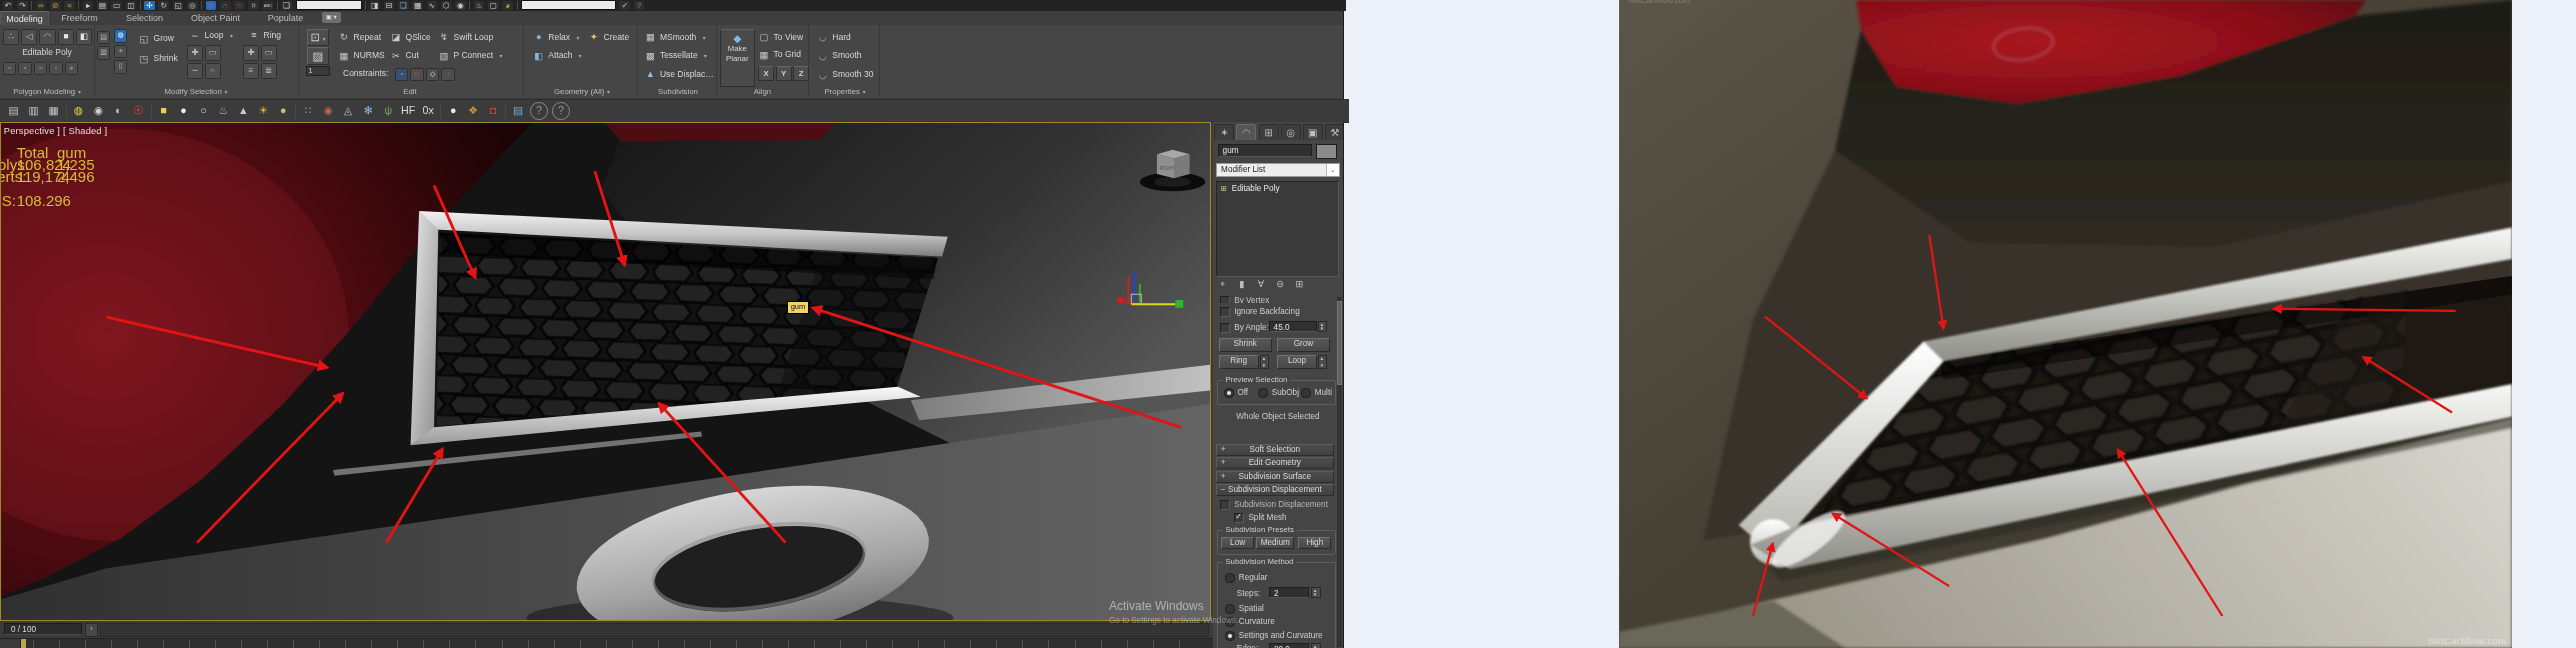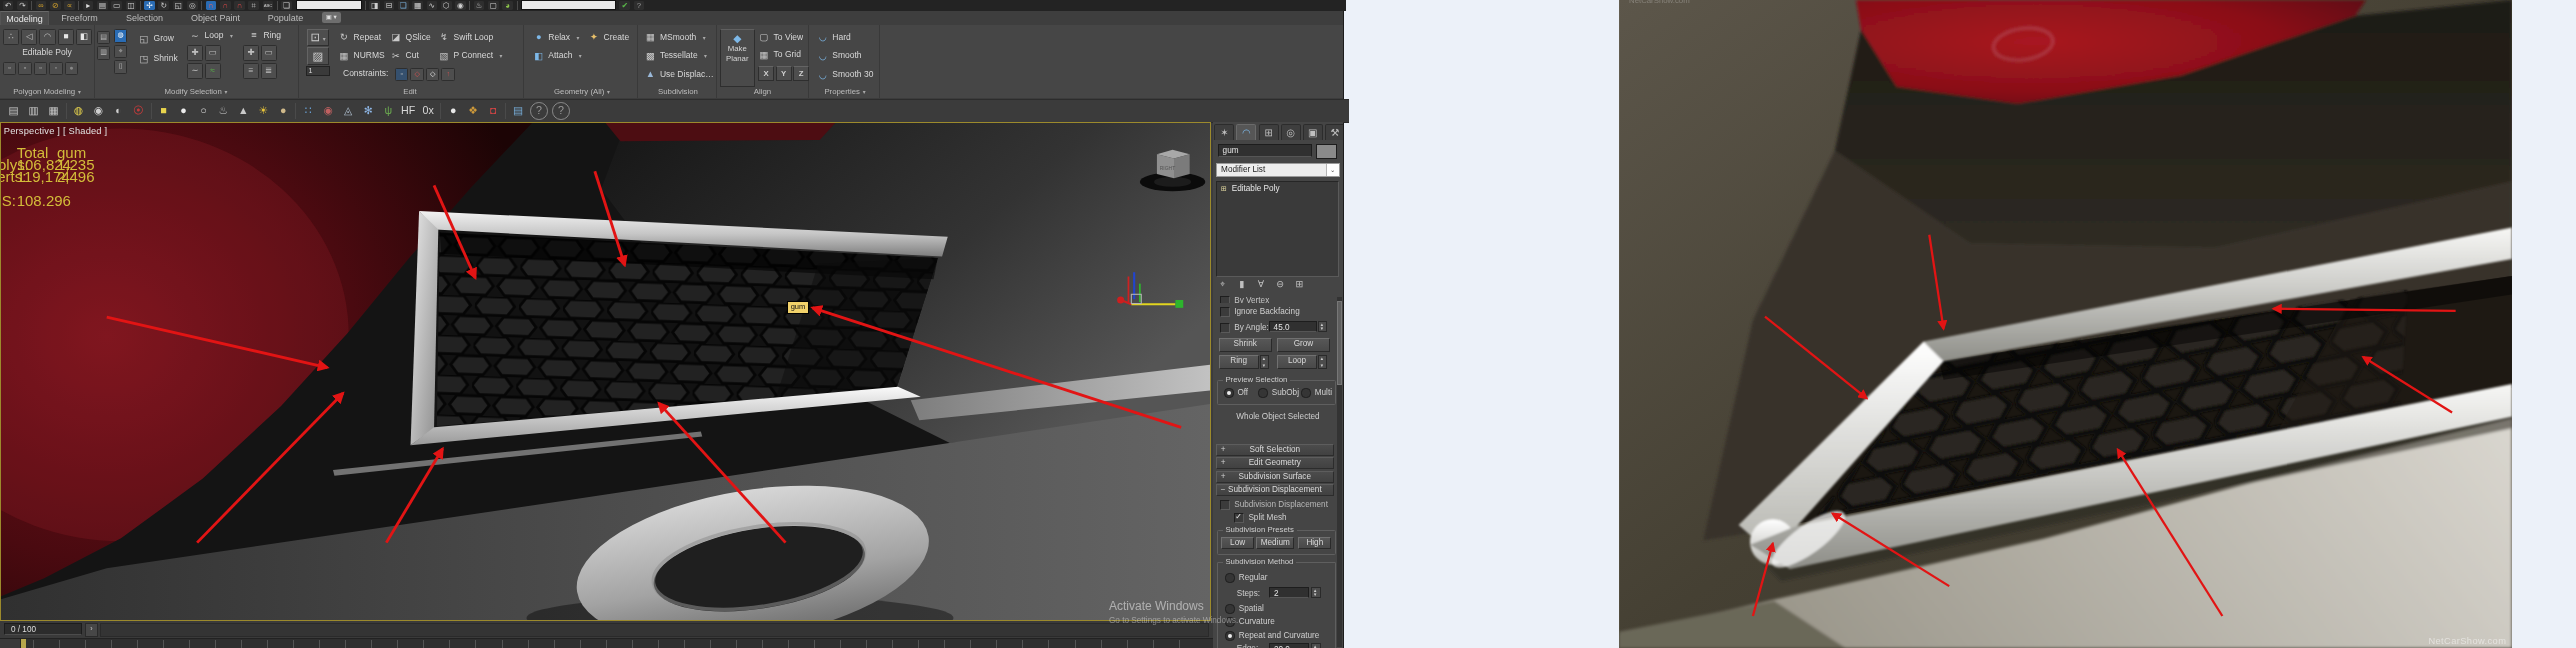--- a/index.html
+++ b/index.html
@@ -651,21 +651,21 @@
       <div class="cprow" style="left:7.1px;top:41px;position:absolute">
           <span class="rd"></span>
           <span>Spatial</span>
         </div>
       <div class="cprow" style="left:7.1px;top:54px;position:absolute">
           <span class="rd"></span>
           <span>Curvature</span>
         </div>
       <div class="cprow" style="left:7.1px;top:68px;position:absolute">
           <span class="rd sel"></span>
-          <span>Repeat and Curvature</span>
+          <span>Settings and Curvature</span>
         </div>
       <div class="cprow" style="left:18.5px;top:81px;position:absolute">
           <span>Edge:</span>
         </div>
       <div class="cpfield" style="left:51px;top:80px;width:40px;height:10.7px;position:absolute">20.0</div>
       <div class="spin" style="left:93px;top:80px;height:10.7px;position:absolute"></div>
     </div>
     <div id="cp-scroll">
         <div id="cp-thumb"></div>
       </div>

